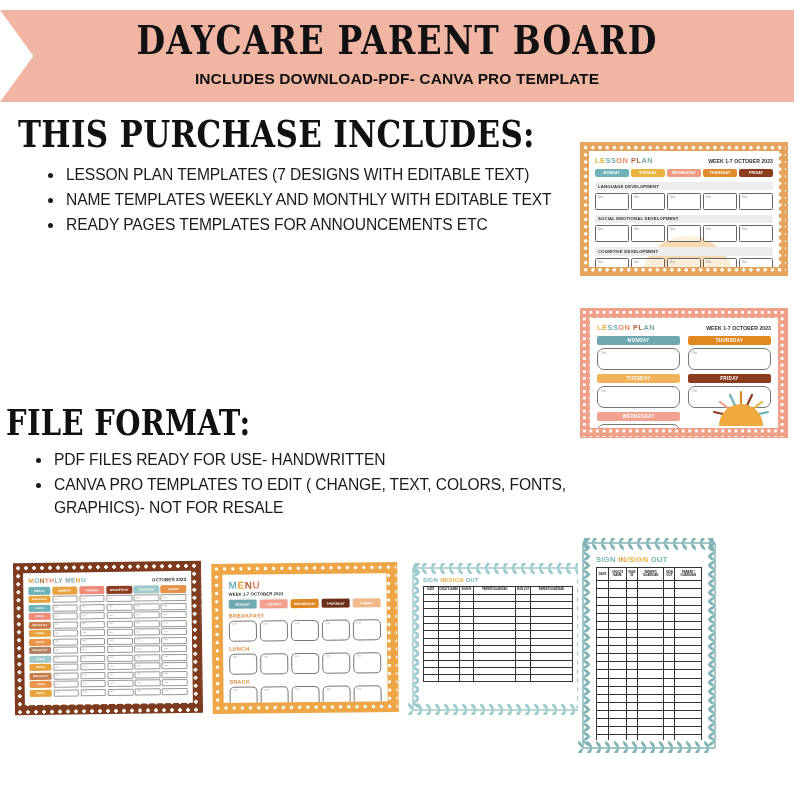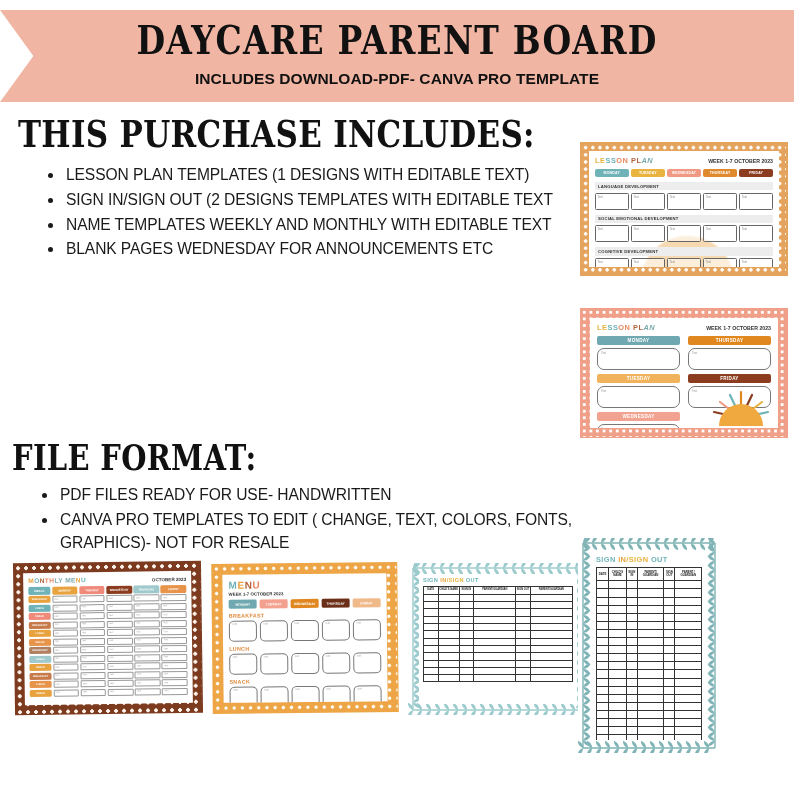--- a/index.html
+++ b/index.html
@@ -67,21 +67,21 @@
     letter-spacing: -0.1px;
   }
   ul.feature-list li::before {
     content: "";
     position: absolute;
     left: 0; top: 9px;
     width: 5px; height: 5px;
     border-radius: 50%;
     background: #1a1a1a;
   }
-  .copy-2 { position: absolute; left: 12px; top: 403px; width: 600px; margin-top: 35px; }
+  .copy-2 { position: absolute; left: 6px; top: 403px; width: 600px; }
   .copy-2 .h-big { font-size: 29px; margin-bottom: 12px; }
 
   
   .thumb { position: absolute; background: #fff; }
 
   
   #lp1 { left: 580px; top: 142px; width: 208px; height: 134px; }
   #lp1 .frame {
     position: absolute; inset: 0;
     background: #e5a45e;
@@ -96,21 +96,21 @@
   #lp1 .inner {
     position: absolute; inset: 9px;
     background: #fff;
     padding: 5px 6px;
     overflow: hidden;
   }
   .lp-topline { display: flex; justify-content: space-between; align-items: baseline; }
   .lp-title { font-size: 7.4px; font-weight: bold; letter-spacing: 0.5px; }
   .lp-title .l1 { color: #e8b33e; } .lp-title .l2 { color: #6fb3b8; }
   .lp-title .l3 { color: #e8875f; } .lp-title .l4 { color: #b4643a; }
-  .lp-title .l5 { color: #7aa9ad; font-style: italic; }
+  .lp-title .l5 { color: #7aa9ad; }
   .lp-week { font-size: 5.2px; font-weight: bold; color: #333; }
   .daypills { display: flex; gap: 2.5px; margin-top: 4px; }
   .daypills .pill {
     flex: 1; height: 8px; border-radius: 2px;
     font-size: 3.5px; color: #fff; font-weight: bold;
     display: flex; align-items: center; justify-content: center;
     letter-spacing: 0.2px;
   }
   .sec-label {
     margin-top: 5px;
@@ -252,24 +252,23 @@
 
 <div class="banner-shape"></div>
 <div class="banner-inner">
   <div class="banner-title">DAYCARE PARENT BOARD</div>
   <div class="banner-sub">INCLUDES DOWNLOAD-PDF- CANVA PRO TEMPLATE</div>
 </div>
 
 <div class="copy">
   <div class="h-big">THIS PURCHASE INCLUDES:</div>
   <ul class="feature-list">
-    <li>LESSON PLAN TEMPLATES (1 DESIGNS WITH EDITABLE TEXT)</li>
-    <li>SIGN IN/SIGN OUT (2 DESIGNS TEMPLATES WITH EDITABLE TEXT</li>
+    <li>LESSON PLAN TEMPLATES (7 DESIGNS WITH EDITABLE TEXT)</li>
     <li>NAME TEMPLATES WEEKLY AND MONTHLY WITH EDITABLE TEXT</li>
-    <li>BLANK PAGES WEDNESDAY FOR ANNOUNCEMENTS ETC</li>
+    <li>READY PAGES TEMPLATES FOR ANNOUNCEMENTS ETC</li>
   </ul>
 </div>
 
 <div class="copy-2">
   <div class="h-big">FILE FORMAT:</div>
   <ul class="feature-list">
     <li>PDF FILES READY FOR USE- HANDWRITTEN</li>
     <li>CANVA PRO TEMPLATES TO EDIT ( CHANGE, TEXT, COLORS, FONTS, GRAPHICS)- NOT FOR RESALE</li>
   </ul>
 </div>

